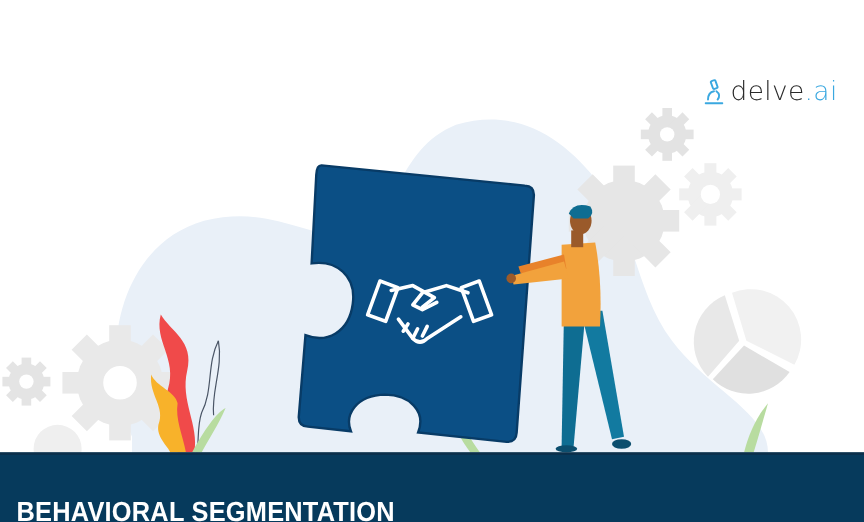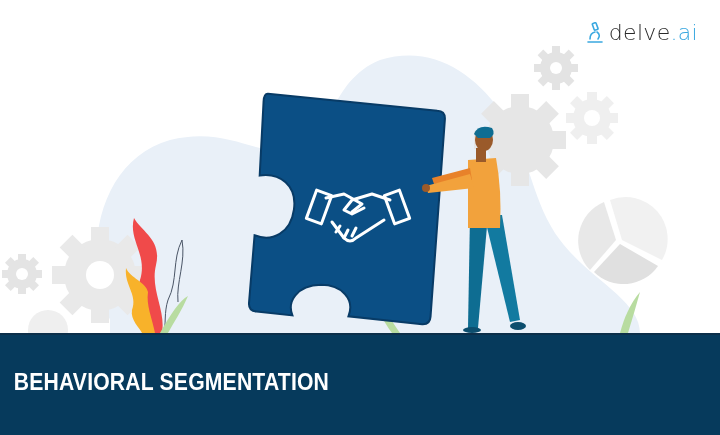--- a/index.html
+++ b/index.html
@@ -1,17 +1,17 @@
 <!DOCTYPE html>
 <html><head>
   <meta charset="utf-8">
   <style>
     html, body { margin: 0; padding: 0; }
     body { width: 720px; height: 435px; overflow: hidden; background: #ffffff; font-family: "Liberation Sans", sans-serif; }
-    .canvas { position: relative; width: 720px; height: 313px; }
+    .canvas { position: relative; width: 720px; height: 313px; margin-top: 44px; }
     .illustration { position: absolute; left: 0; top: 0; width: 720px; height: 333px; }
     .logo { position: absolute; right: 22px; top: 20px; display: flex; align-items: center; gap: 6px; }
     .logo-text { font-family: "DejaVu Sans", sans-serif; font-size: 22px; font-weight: 300; letter-spacing: 0.3px; color: #2a2a2a; }
     .logo-text .ai { color: #3aa8e0; }
     .banner { position: absolute; left: 0; top: 333px; width: 720px; height: 102px; background: #063a5c; border-top: 2px solid #0c2f4a; box-sizing: border-box; display: flex; align-items: center; }
     .banner-title { color: #ffffff; font-family: "Liberation Sans", sans-serif; font-weight: 700; font-size: 23px; letter-spacing: 0.2px; transform: scaleX(0.92); margin-top: -6px; }
   </style>
 </head>
 <body>
 

